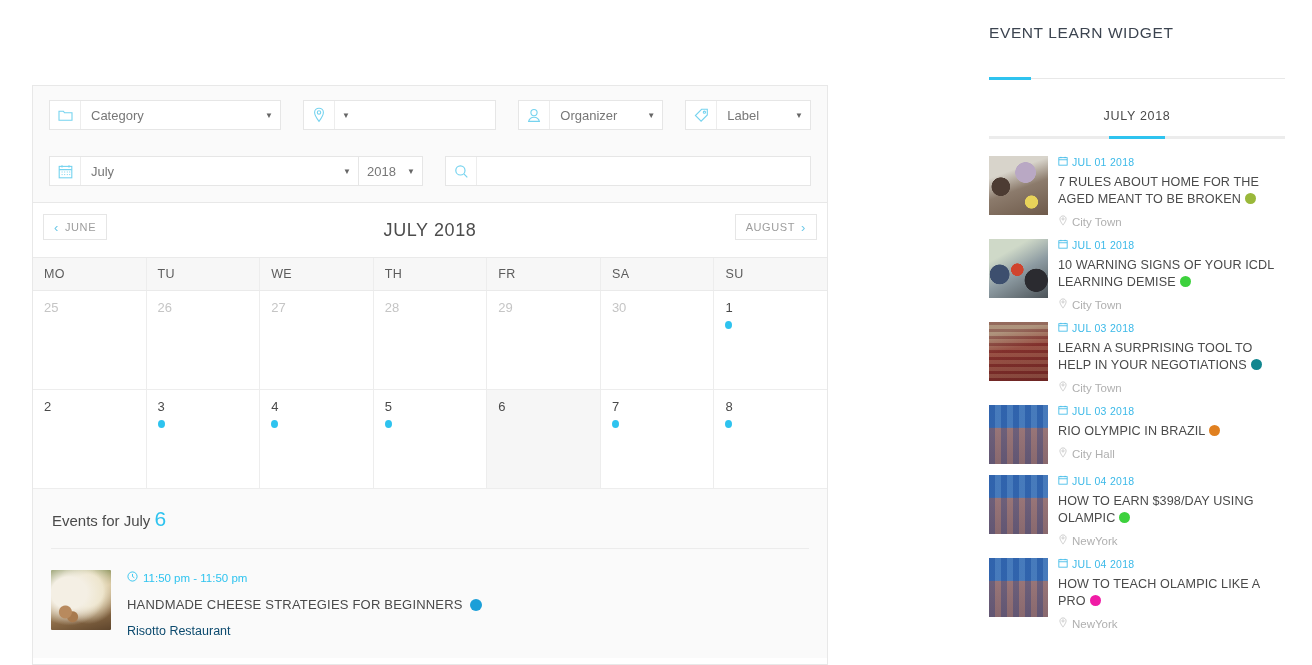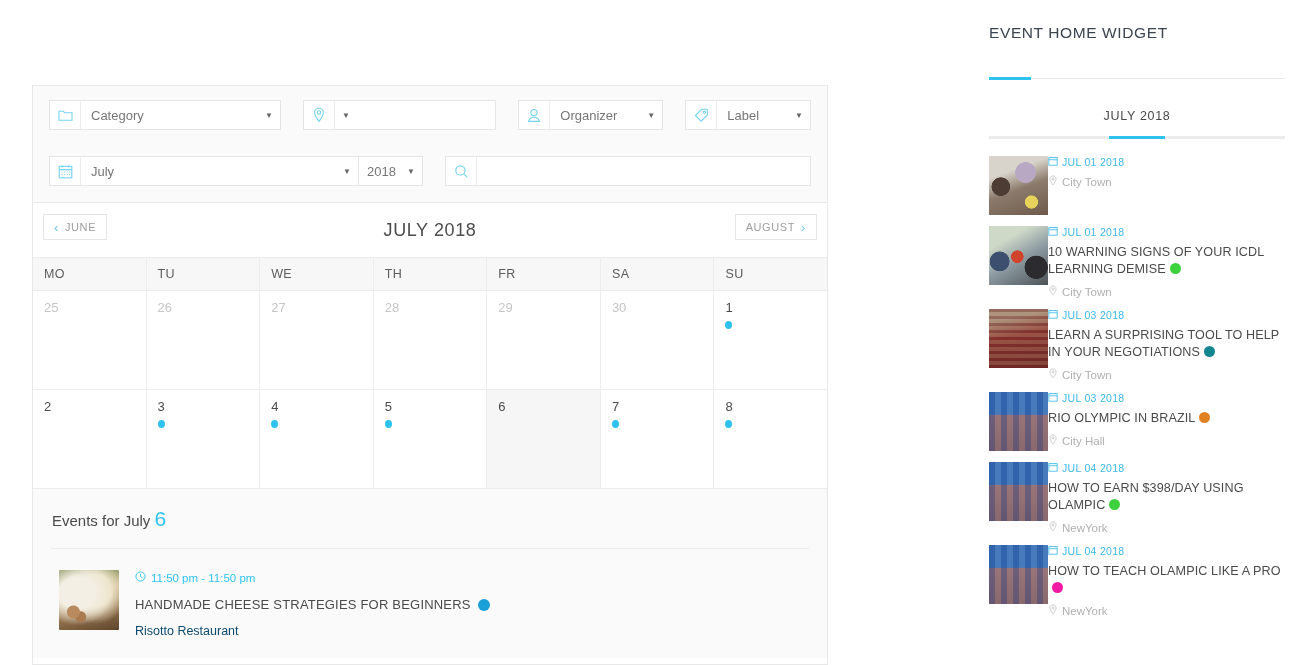--- a/index.html
+++ b/index.html
@@ -98,21 +98,21 @@
   .dot {
     width: 7px; height: 8px; border-radius: 50%;
     background: #2ec3ef; margin-top: 6px;
   }
 
   
   .events-panel { background: #fafafa; padding: 18px 18px 20px 18px; }
   .events-title { font-size: 15px; color: #4a4a4a; padding-left: 1px; }
   .events-title .bignum { font-size: 21px; color: #2ec3ef; margin-left: 4px; }
   .events-rule { height: 1px; background: #ececec; margin: 17px 0 0 0; }
-  .event-row { display: flex; gap: 16px; padding: 21px 0 0 0; margin-left: 8px; }
+  .event-row { display: flex; gap: 16px; padding: 21px 0 0 0; }
   .ev-thumb {
     width: 60px; height: 60px; flex: none; border-radius: 1px;
     background:
       radial-gradient(circle at 24% 70%, #b88a5e 0 6px, rgba(0,0,0,0) 7px),
       radial-gradient(circle at 36% 78%, #a87a4e 0 5px, rgba(0,0,0,0) 6px),
       radial-gradient(ellipse at 30% 38%, #f4efe4 0 30%, rgba(0,0,0,0) 62%),
       radial-gradient(ellipse at 62% 34%, #ece3c8 0 28%, rgba(0,0,0,0) 60%),
       linear-gradient(165deg, #7d8a50 0 18%, #c9b183 40%, #8a6a46 72%, #5e452c 100%);
   }
   .ev-meta { padding-top: 1px; }
@@ -135,21 +135,21 @@
   }
   .tabbar { margin-top: 30px; text-align: center; }
   .tab-label { font-size: 12.5px; color: #4a4a4a; letter-spacing: .7px; }
   .tab-track { position: relative; height: 3px; background: #ececec; margin-top: 13px; }
   .tab-track::before {
     content:""; position:absolute; left: 50%; transform: translateX(-50%);
     width: 56px; height: 3px; background: #2ec3ef; top: 0;
   }
 
   .elist { margin-top: 17px; }
-  .eitem { display: flex; margin-bottom: 11px; }
+  .eitem { display: flex; gap: 10px; margin-bottom: 11px; }
   .ethumb { width: 59px; height: 59px; flex: none; background-size: cover; }
   .t1 { background:
       radial-gradient(circle at 20% 52%, #4d3c33 0 16%, rgba(0,0,0,0) 17%),
       radial-gradient(circle at 62% 28%, #b9a8c4 0 18%, rgba(0,0,0,0) 19%),
       radial-gradient(circle at 72% 78%, #e8d35a 0 10%, rgba(0,0,0,0) 11%),
       linear-gradient(160deg,#d8d4cb 0 28%, #8c7b6c 55%, #6e5a4a 100%); }
   .t2 { background:
       radial-gradient(circle at 18% 60%, #3d4f6e 0 16%, rgba(0,0,0,0) 17%),
       radial-gradient(circle at 48% 52%, #d0442e 0 14%, rgba(0,0,0,0) 15%),
       radial-gradient(circle at 80% 70%, #2b2b30 0 18%, rgba(0,0,0,0) 19%),
@@ -353,39 +353,40 @@
               <div class="ev-loc">Risotto Restaurant</div>
             </div>
           </div>
         </div>
     </div>
 
     <div style="height:1px"></div>
   </div>
 
   <div class="widget">
-    <div class="widget-title">EVENT HOME WIDGET</div>
+    <div class="widget-title">EVENT LEARN WIDGET</div>
     <div class="widget-rule"></div>
 
     <div class="tabbar">
       <div class="tab-label">JULY 2018</div>
       <div class="tab-track"></div>
     </div>
 
     <div class="elist" id="widget-events-host">
         <div class="eitem">
           <div class="ethumb t1"></div>
           <div class="ebody">
             <div class="edate">
               <span><svg width="10" height="10" viewBox="0 0 12 12" fill="none" stroke="#3bb9e8" stroke-width="1">
                   <rect x="1" y="2" width="10" height="9"></rect>
                   <path d="M1 4.5h10M3.5 1v1.6M8.5 1v1.6"></path>
                 </svg></span>
               <span>JUL 01 2018</span>
             </div>
+            <div class="etitle"><span>7 RULES ABOUT HOME FOR THE AGED MEANT TO BE BROKEN</span><span class="cdot" style="background:#9ab83a"></span></div>
             <div class="eloc">
               <span class="pin"><svg width="10" height="11" viewBox="0 0 12 13" fill="none" stroke="#c4c4c4" stroke-width="1">
                   <path d="M6 1c2.1 0 3.7 1.6 3.7 3.6C9.7 7.2 6 12 6 12S2.3 7.2 2.3 4.6C2.3 2.6 3.9 1 6 1z"></path>
                   <circle cx="6" cy="4.6" r="1.3"></circle>
                 </svg></span>
               <span>City Town</span>
             </div>
           </div>
         </div>
         <div class="eitem">

